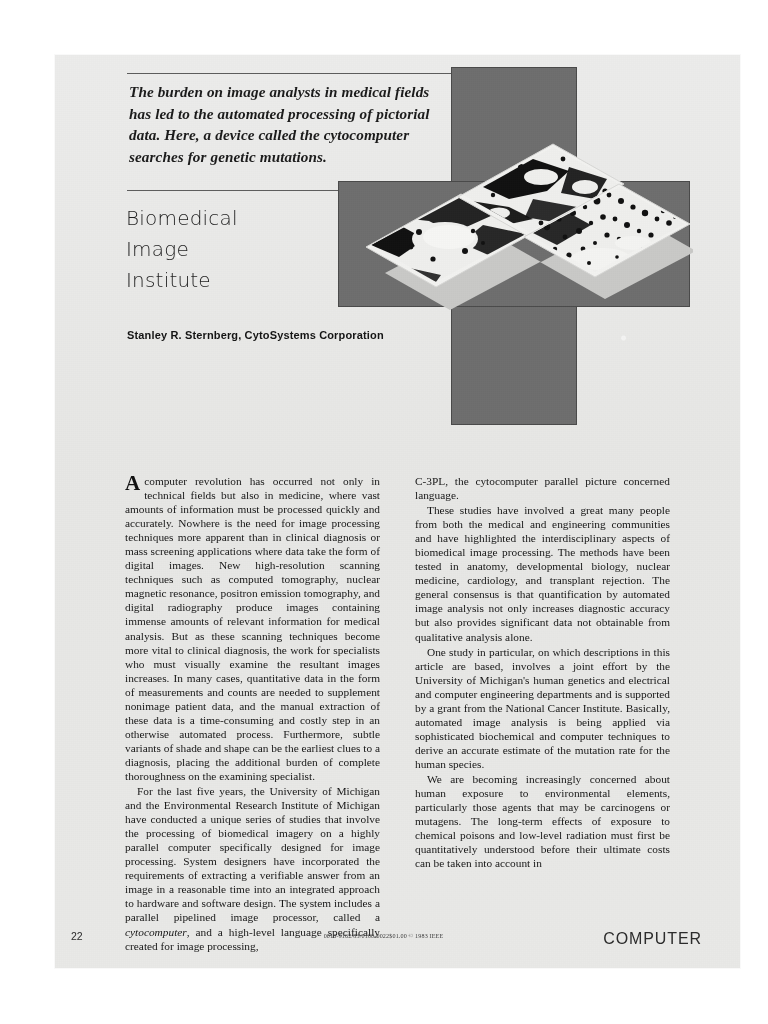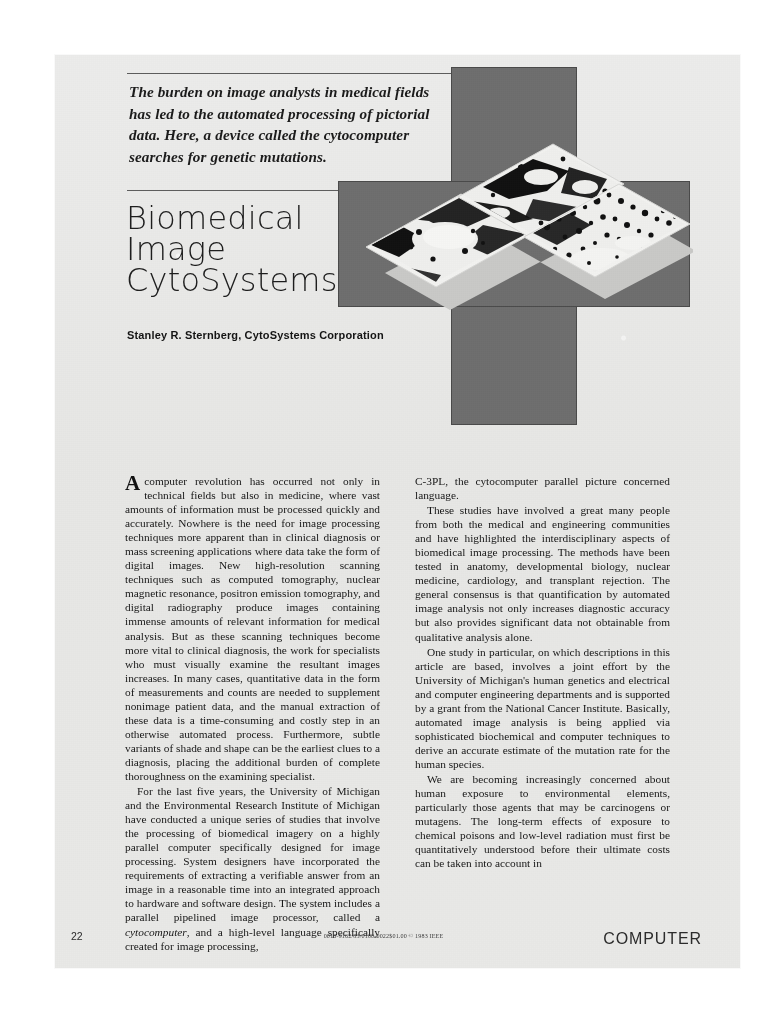--- a/index.html
+++ b/index.html
@@ -75,21 +75,21 @@
   }
 
   
   #title {
     position: absolute;
     left: 71px;
     top: 148px;
     width: 290px;
     font-family: "DejaVu Sans", sans-serif;
     font-weight: 300;
-    font-size: 32px;
+    font-size: 20px;
     line-height: 31px;
     color: #1d1d1d;
     letter-spacing: 0.2px;
   }
   #title .tline { display: block; white-space: nowrap; }
 
   #byline {
     position: absolute;
     left: 72px;
     top: 273px;
@@ -227,21 +227,21 @@
 
   <div id="rule-top"></div>
 
   <div id="deck">The burden on image analysts in medical fields has led to the automated processing of pictorial data. Here, a device called the cytocomputer searches for genetic mutations.</div>
 
   <div id="rule-mid"></div>
 
   <div id="title">
     <span class="tline">Biomedical</span>
     <span class="tline">Image</span>
-    <span class="tline">CytoSystems</span>
+    <span class="tline">Institute</span>
   </div>
 
   <div id="byline">Stanley R. Sternberg, CytoSystems Corporation</div>
 
   <div id="artwork">
 
     <div class="cross-arm" id="cross-vert"></div>
     <div class="cross-arm" id="cross-horz"></div>
     <div id="cross-inner-fill"></div>
 

